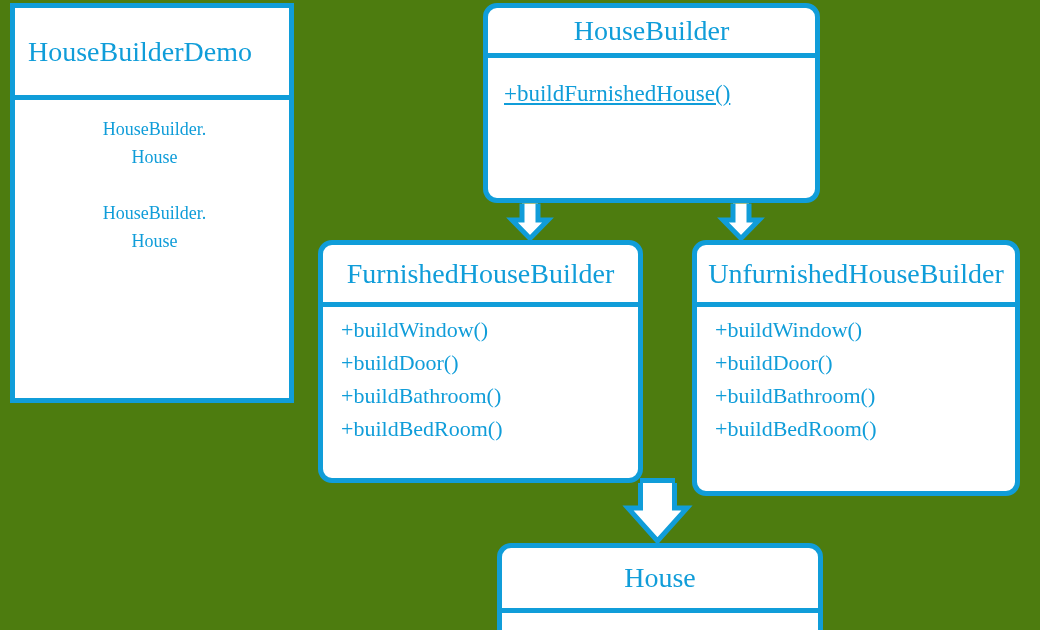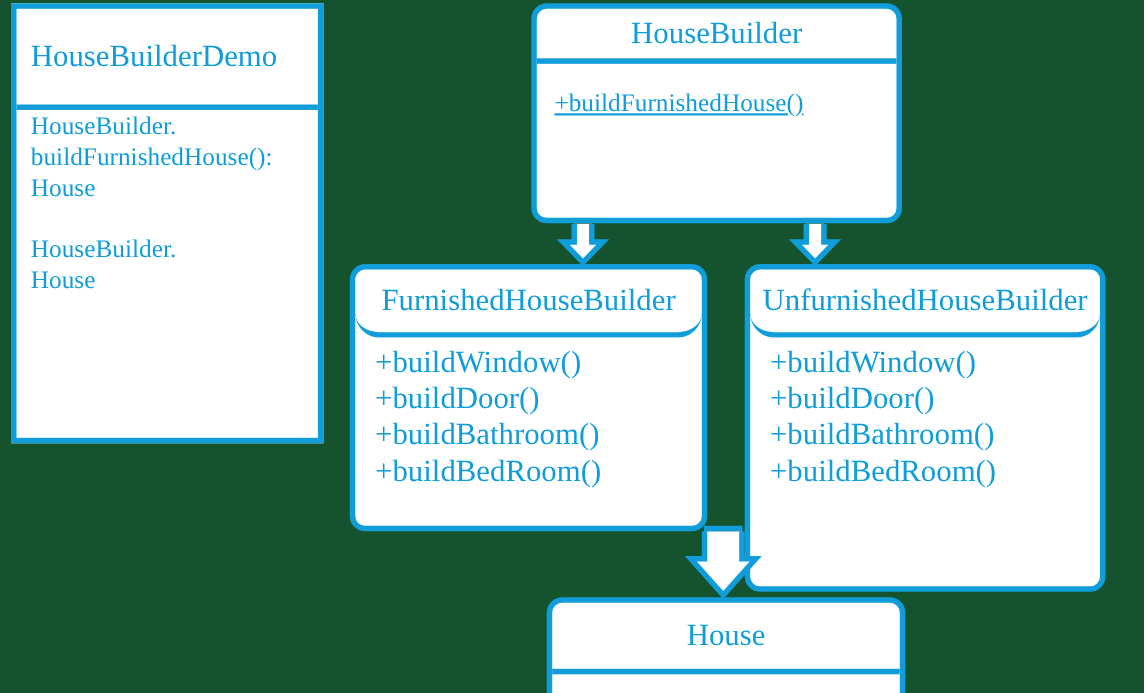--- a/index.html
+++ b/index.html
@@ -1,50 +1,50 @@
 <!DOCTYPE html>
 <html style="--accent: #109dd9; --bg: #ffffff;"><head>
 <meta charset="utf-8">
 <style>
   html,body{margin:0;padding:0;background:#fff;}
   .canvas{
-    position:relative;width:1040px;height:630px;background:#14532d;
+    position:relative;width:1040px;height:630px;background:#4d7c0f;
     overflow:hidden;font-family:"Liberation Serif","DejaVu Serif",serif;
     color:var(--accent,#109dd9);
   }
   .uml-box{
     position:absolute;box-sizing:border-box;background:#fff;
     border:5px solid var(--accent,#109dd9);
   }
   .rounded{border-radius:14px;}
   .box-header{
     box-sizing:content-box;display:flex;align-items:center;
     border-bottom:5px solid var(--accent,#109dd9);
   }
   .box-header.left{justify-content:flex-start;padding-left:13px;}
   .box-header.center{justify-content:center;}
   .title{font-size:28px;white-space:nowrap;}
   .box-body{box-sizing:border-box;}
 
   
   #demo{left:10px;top:3px;width:284px;height:400px;}
   #demo .box-header{height:87px;}
-  #demo .box-body{padding:1px 8px 0 13px;font-size:23px;line-height:28px;}
+  #demo .box-body{padding:15px 8px 0 13px;font-size:18px;line-height:28px;text-align:center;}
   .demo-line-group{margin-bottom:28px;}
 
   
   #housebuilder{left:483px;top:3px;width:337px;height:200px;}
   #housebuilder .box-header{height:45px;}
   #housebuilder .box-body{padding:22px 0 0 16px;font-size:23px;line-height:27px;text-decoration:underline;}
 
   
   #furnished{left:318px;top:240px;width:325px;height:243px;}
-  #unfurnished{left:677px;top:240px;width:328px;height:298px;}
-  .child .box-header{height:57px;border-radius:22px;}
-  .child .box-body{padding:6px 0 12px 18px;font-size:28px;line-height:33px;}
+  #unfurnished{left:692px;top:240px;width:328px;height:256px;}
+  .child .box-header{height:57px;}
+  .child .box-body{padding:6px 0 12px 18px;font-size:22px;line-height:33px;}
 
   
   #house{left:497px;top:543px;width:326px;height:120px;}
   #house .box-header{height:60px;}
 
   .arrow-layer{position:absolute;left:0;top:0;pointer-events:none;}
   .arrow{fill:#ffffff;stroke:var(--accent,#109dd9);stroke-width:5;stroke-linejoin:miter;}
   .conn{stroke:var(--accent,#109dd9);stroke-width:5;}
 </style>
 </head>
@@ -52,21 +52,20 @@
 
 <div class="canvas">
 
   <div class="uml-box" id="demo">
     <div class="box-header left">
       <span class="title">HouseBuilderDemo</span>
     </div>
     <div class="box-body">
         <div class="demo-line-group">
           <div class="demo-line">HouseBuilder.</div>
-          <div class="demo-line">buildFurnishedHouse():</div>
           <div class="demo-line">House</div>
         </div>
         <div class="demo-line-group">
           <div class="demo-line">HouseBuilder.</div>
           <div class="demo-line">House</div>
         </div>
       </div>
   </div>
 
   <div class="uml-box rounded" id="housebuilder">

